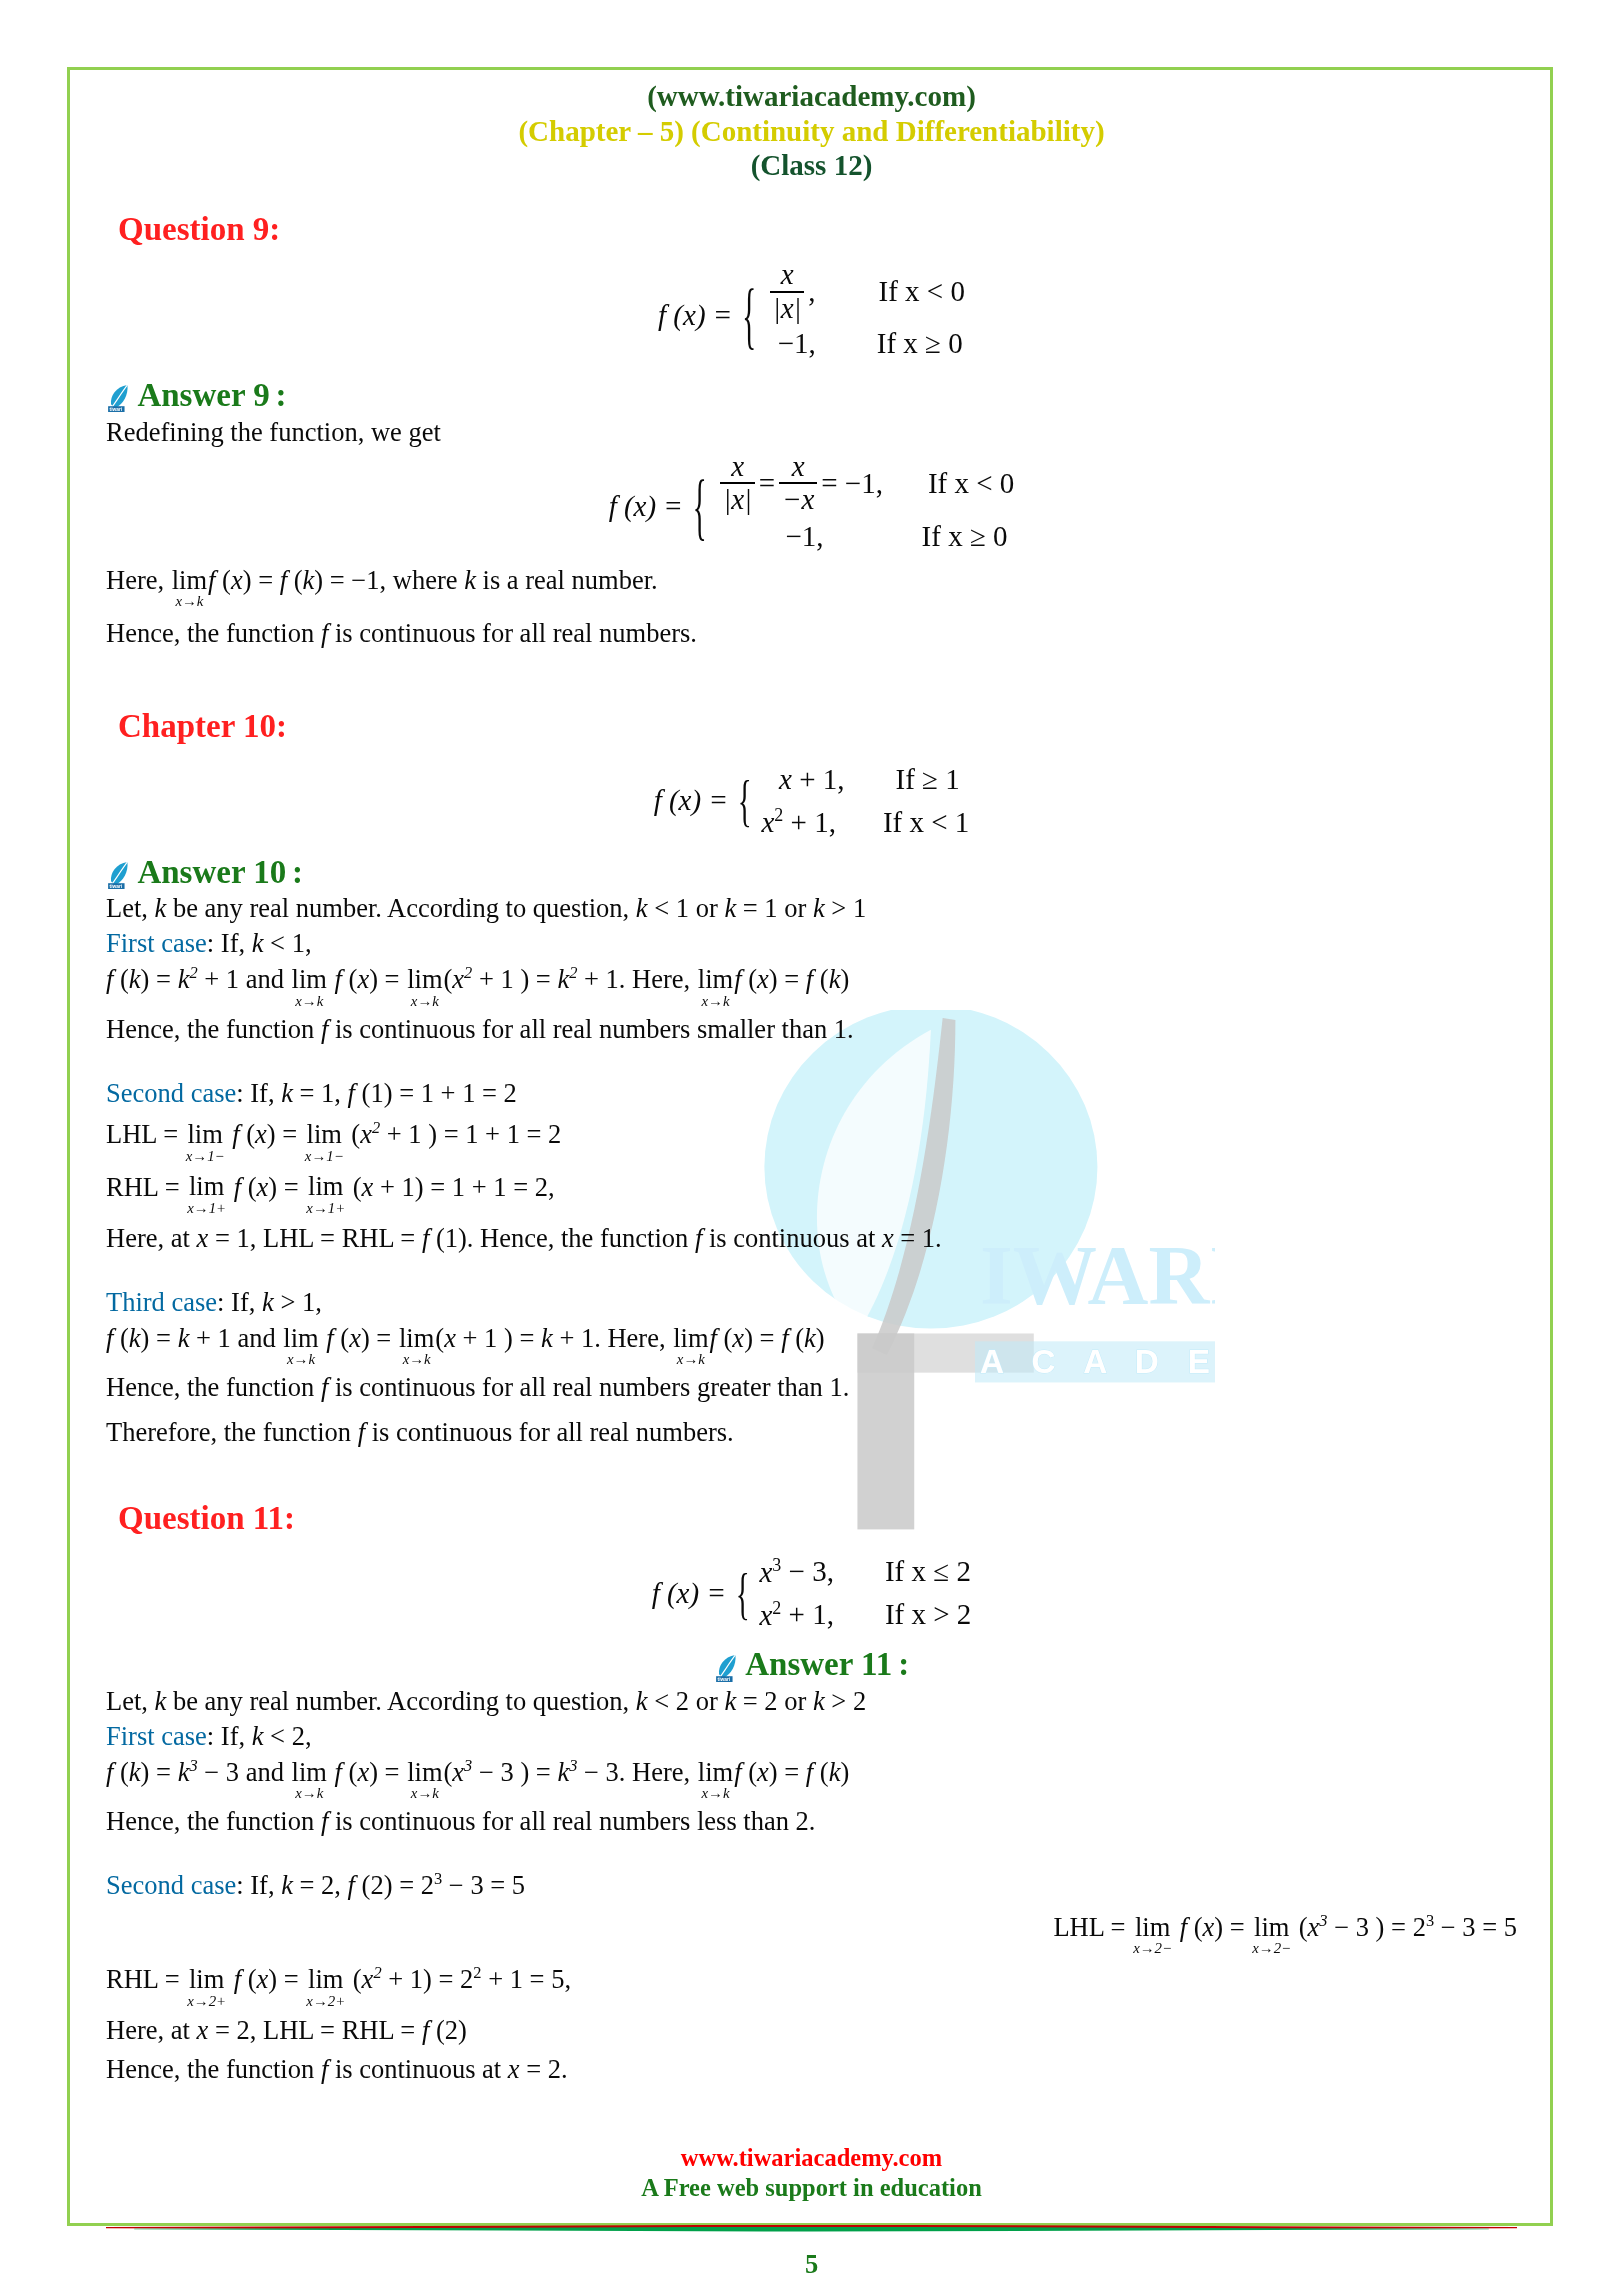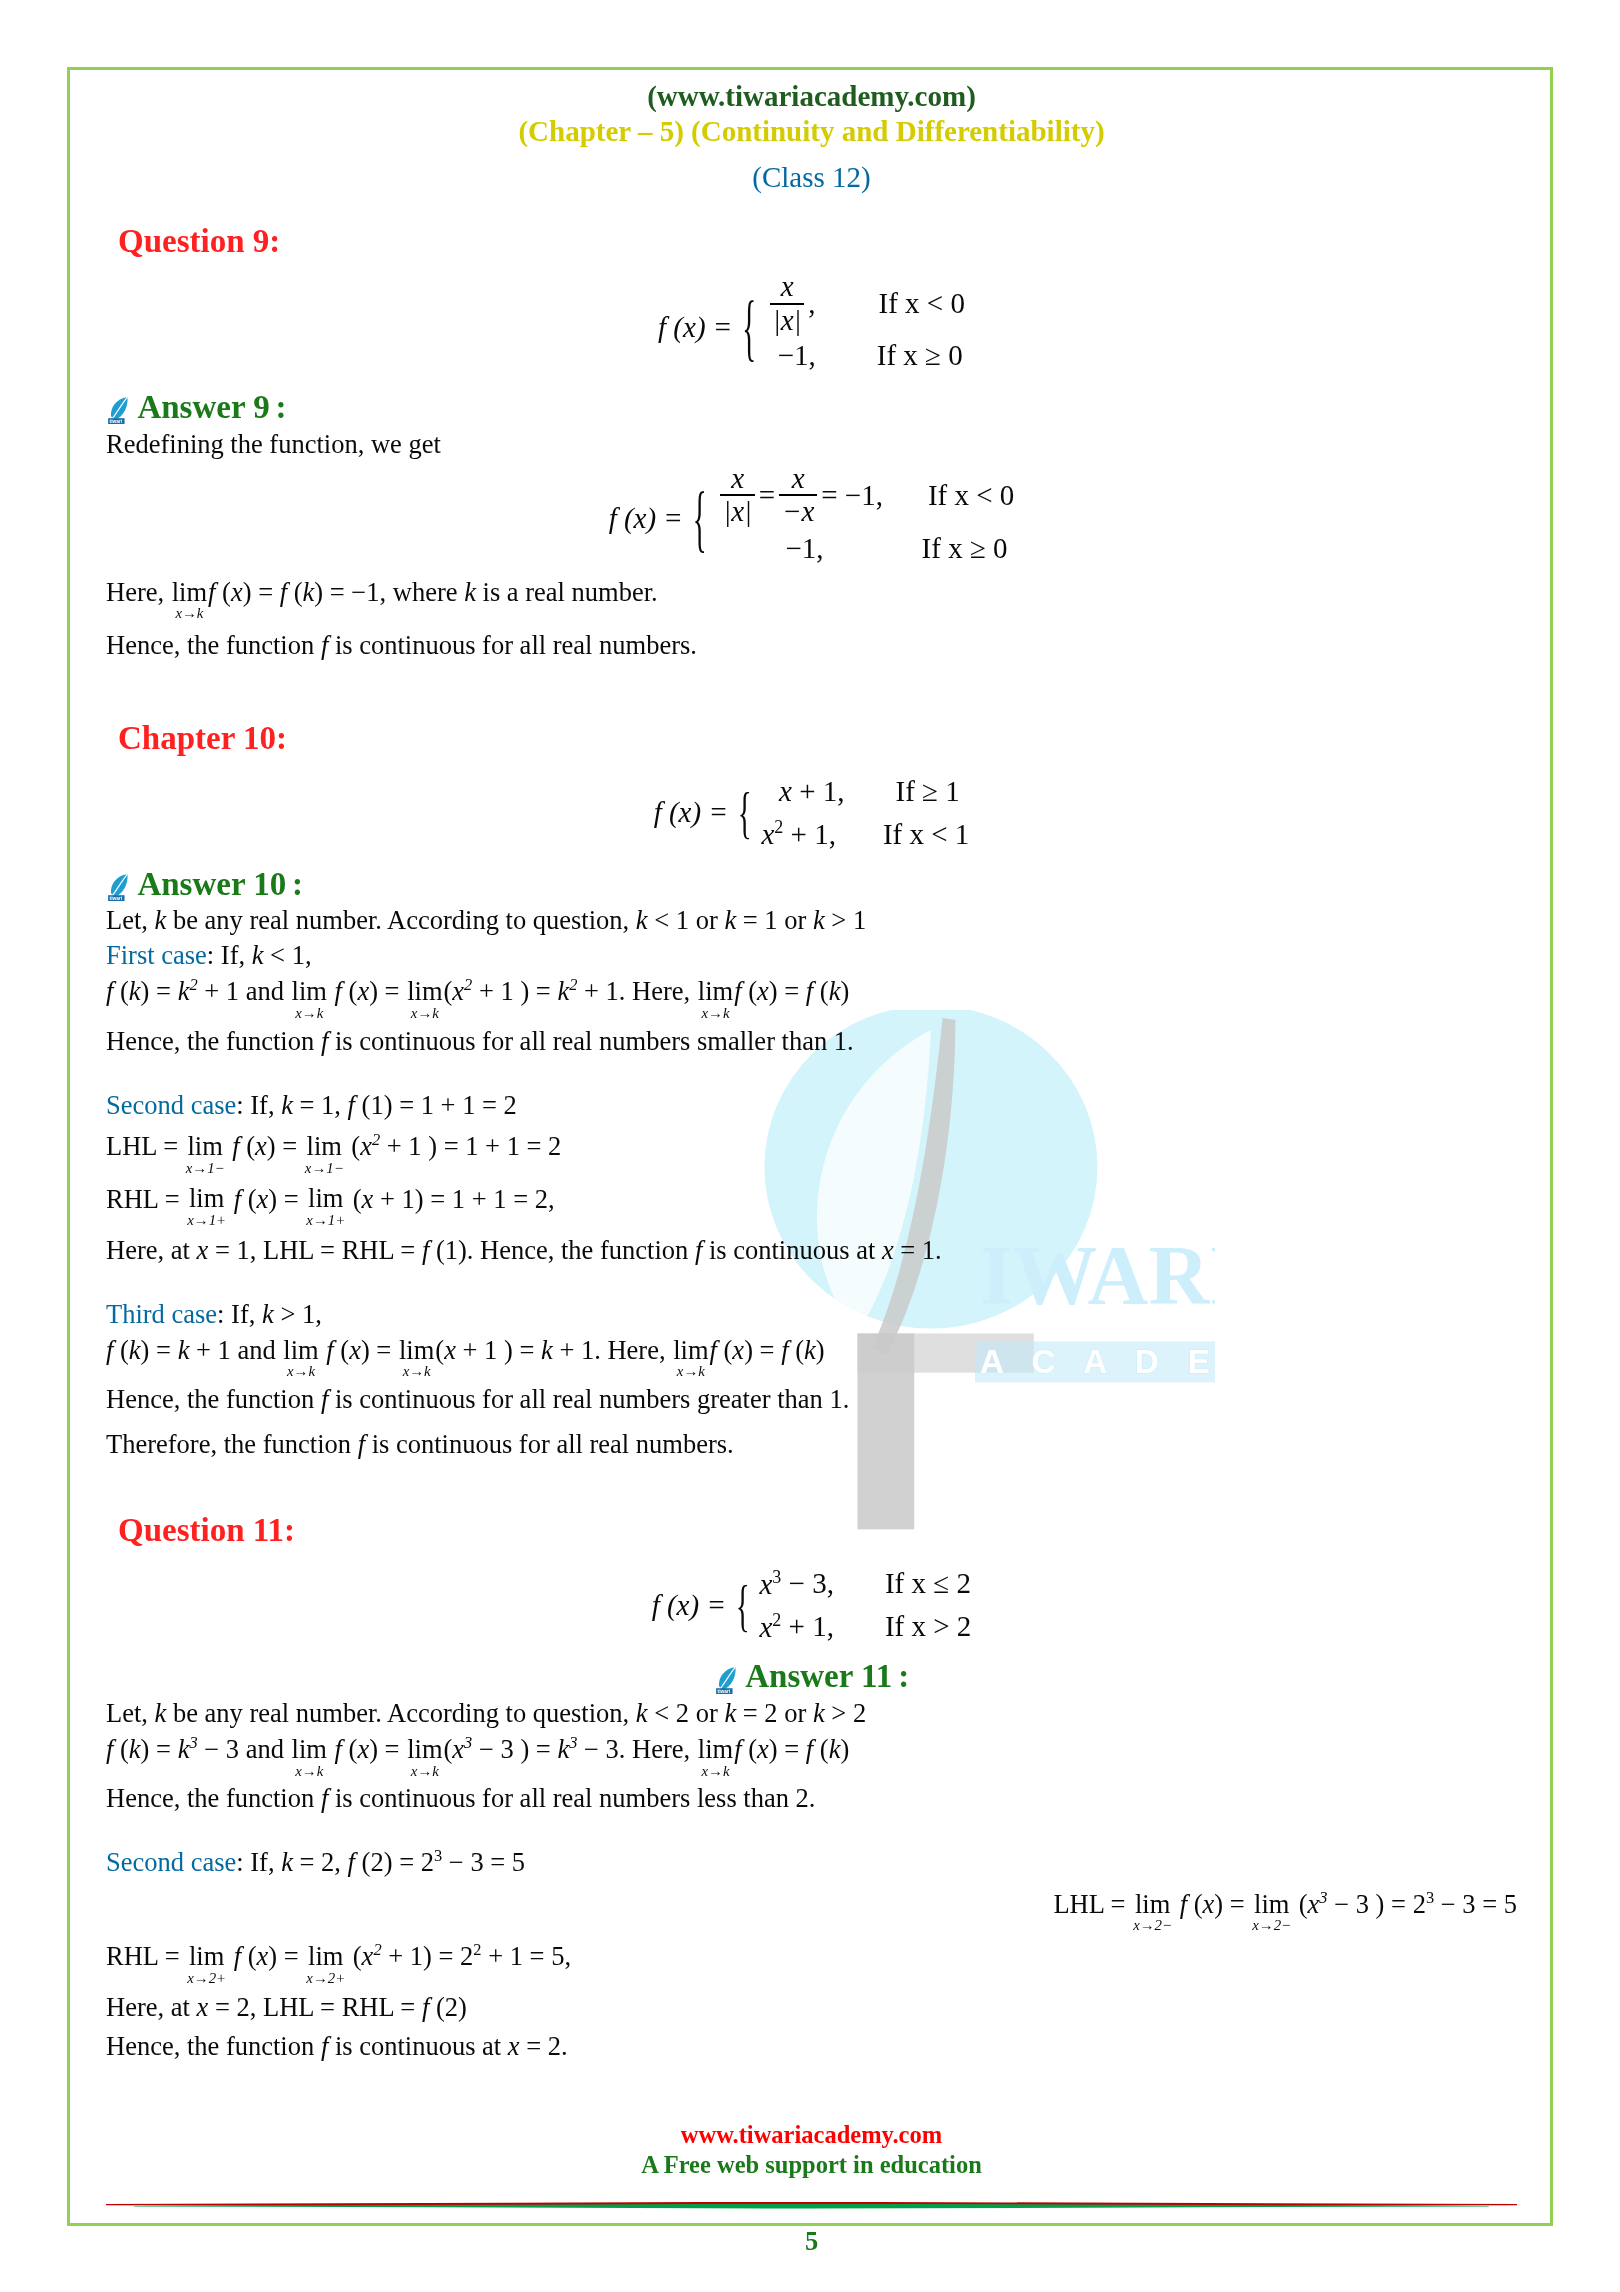--- a/index.html
+++ b/index.html
@@ -71,23 +71,23 @@
     text-align: center;
     font-size: 29px;
     font-weight: bold;
     color: #d4cc00;
     margin-top: 2px;
     font-family: "Liberation Serif", serif;
   }
   .doc-class {
     text-align: center;
     font-size: 29px;
-    font-weight: normal;
-    color: #0369a1;
-    margin-top: 13px;
+    font-weight: bold;
+    color: #14532d;
+    margin-top: 1px;
     font-family: "Liberation Serif", serif;
   }
 
   
   .q-head {
     font-size: 33px;
     font-weight: bold;
     color: #ff2020;
     font-family: "Liberation Serif", serif;
     margin: 12px;
@@ -447,20 +447,21 @@
         <rect x="2" y="24" width="17" height="6" fill="#1b6fa8"></rect>
         <text x="3.5" y="29" font-size="5" fill="#ffffff" font-family="Liberation Sans, sans-serif">tiwari</text>
       </svg>
     </span>
     <span>Answer 11</span>
       <span>:</span>
   </div>
 
   <div class="ln">Let, <i>k</i> be any real number. According to question, <i>k</i> &lt; 2 or <i>k</i> = 2 or <i>k</i> &gt; 2</div>
 
+  <div class="ln"><span class="case-label">First case</span><span>: If, <i>k</i> &lt; 2,</span></div>
 
   <div class="ln"><i>f</i> (<i>k</i>) = <i>k</i><sup class="pw">3</sup> − 3 and <span class="lim">
         <span class="lm">lim</span>
         <span class="sub">x→k</span>
       </span> <i>f</i> (<i>x</i>) = <span class="lim">
         <span class="lm">lim</span>
         <span class="sub">x→k</span>
       </span>(<i>x</i><sup class="pw">3</sup> − 3 ) = <i>k</i><sup class="pw">3</sup> − 3. Here, <span class="lim">
         <span class="lm">lim</span>
         <span class="sub">x→k</span>

